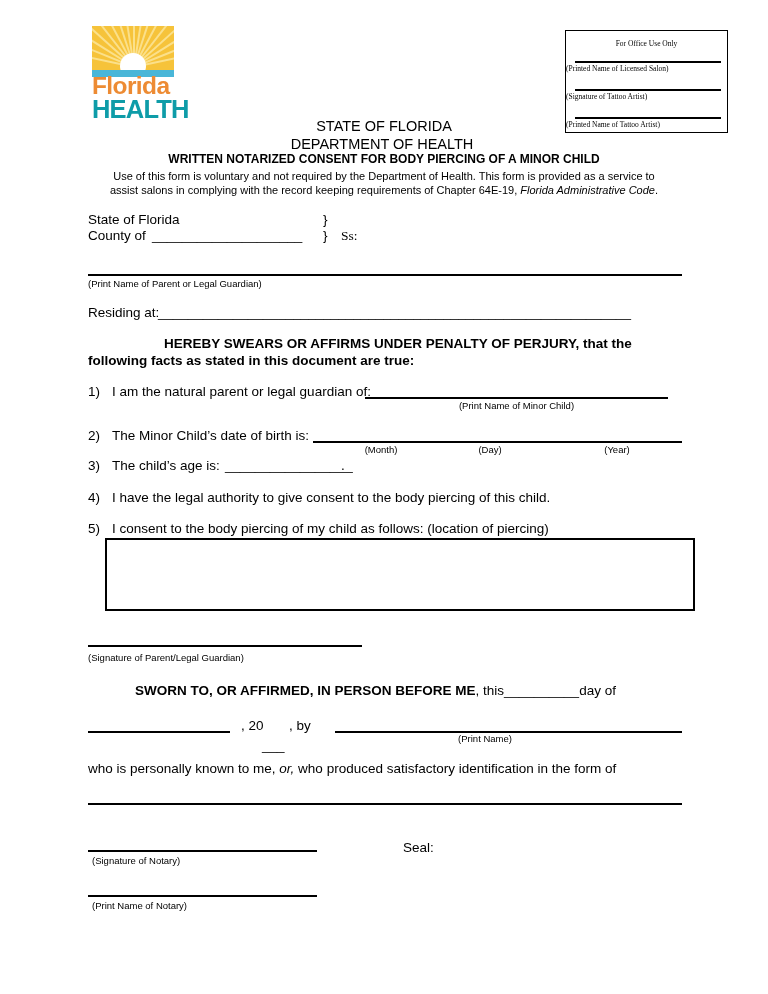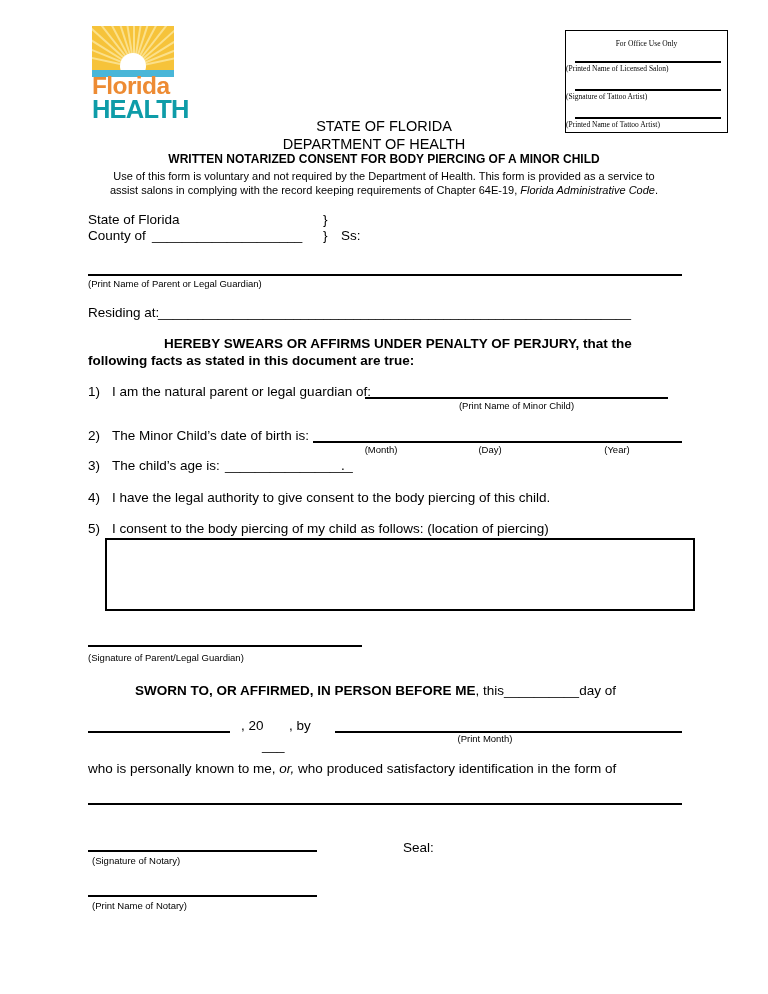--- a/index.html
+++ b/index.html
@@ -140,21 +140,21 @@
   }
   .b { font-weight: bold; }
   .i { font-style: italic; }
 
   
   #hdr-state {
     left: 0; top: 118px; width: 768px;
     font-size: 14.5px;
   }
   #hdr-dept {
-    left: 0; top: 136px; width: 748px;
+    left: 8px; top: 136px; width: 748px;
     font-size: 14.5px;
   }
   #hdr-main {
     left: 0; top: 152px; width: 768px;
     font-size: 12px;
     font-weight: bold;
   }
   #hdr-sub1 {
     left: 0; top: 170px; width: 768px;
     font-size: 11px;
@@ -236,21 +236,21 @@
   <div class="center-line" id="hdr-sub2">
     <span>assist salons in complying with the record keeping requirements of Chapter 64E-19, </span><span class="i">Florida Administrative Code</span><span>.</span>
   </div>
 
   <div class="t body14" style="left:88px; top:212px;">State of Florida</div>
   <div class="t body14" style="left:323px; top:212px;">}</div>
 
   <div class="t body14" style="left:88px; top:228px;">County of</div>
   <div class="t body14" style="left:152px; top:228px;">____________________</div>
   <div class="t body14" style="left:323px; top:228px;">}</div>
-  <div class="t body14" style="left:341px; top:228px;">Ss:</div>
+  <div class="t body14" style="left:341px; top:228px;font-family:Liberation Serif, serif;">Ss:</div>
 
   <div class="rule" style="left:88px; top:274px; width:594px; height:2px;"></div>
   <div class="t cap10" style="left:88px; top:278px;">(Print Name of Parent or Legal Guardian)</div>
 
   <div class="t body14" style="left:88px; top:305px;">Residing at:</div>
   <div class="t body14" style="left:158px; top:305px;">_______________________________________________________________</div>
 
   <div class="t body14 b" style="left:164px; top:336px;">HEREBY SWEARS OR AFFIRMS UNDER PENALTY OF PERJURY, that the</div>
   <div class="t body14 b" style="left:88px; top:353px;">following facts as stated in this document are true:</div>
 
@@ -281,21 +281,21 @@
   <div class="rule" style="left:88px; top:645px; width:274px; height:2px;"></div>
   <div class="t cap10" style="left:88px; top:652px;">(Signature of Parent/Legal Guardian)</div>
 
   <div class="t body14" style="left:135px; top:683px;"><span class="b">SWORN TO, OR AFFIRMED, IN PERSON BEFORE ME</span><span>, this</span><span>__________</span><span>day of</span></div>
 
   <div class="rule" style="left:88px; top:731px; width:142px; height:2px;"></div>
   <div class="t body14" style="left:233px; top:718px;margin-left:8px;">, 20</div>
   <div class="t body14" style="left:262px; top:738px;">___</div>
   <div class="t body14" style="left:289px; top:718px;">, by</div>
   <div class="rule" style="left:335px; top:731px; width:347px; height:2px;"></div>
-  <div class="center-line cap10" style="left:400px; top:733px; width:170px;">(Print Month)</div>
+  <div class="center-line cap10" style="left:400px; top:733px; width:170px;">(Print Name)</div>
 
   <div class="t body14" style="left:88px; top:761px;"><span>who is personally known to me, </span><span class="i">or,</span><span> who produced satisfactory identification in the form of</span></div>
   <div class="rule" style="left:88px; top:803px; width:594px; height:2px;"></div>
 
   <div class="rule" style="left:88px; top:850px; width:229px; height:2px;"></div>
   <div class="t cap10" style="left:92px; top:855px;">(Signature of Notary)</div>
 
   <div class="t body14" style="left:403px; top:840px;">Seal:</div>
 
   <div class="rule" style="left:88px; top:895px; width:229px; height:2px;"></div>

